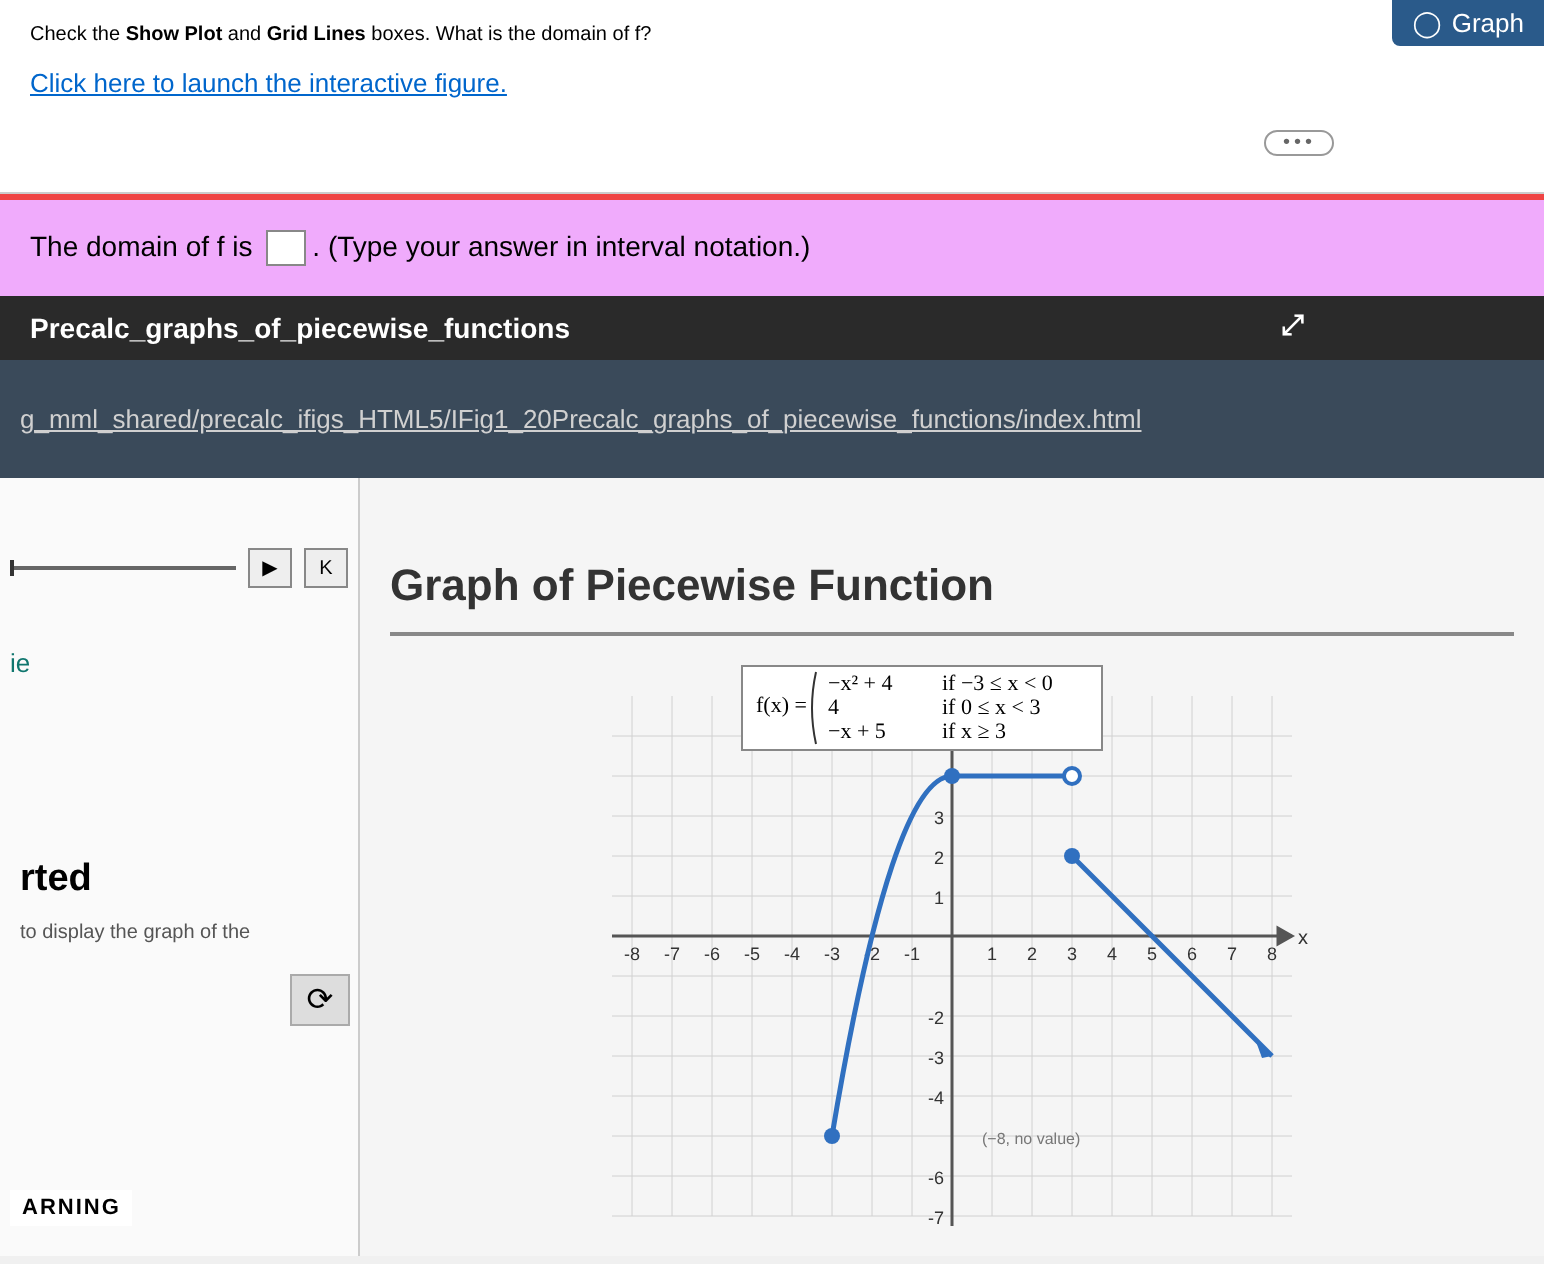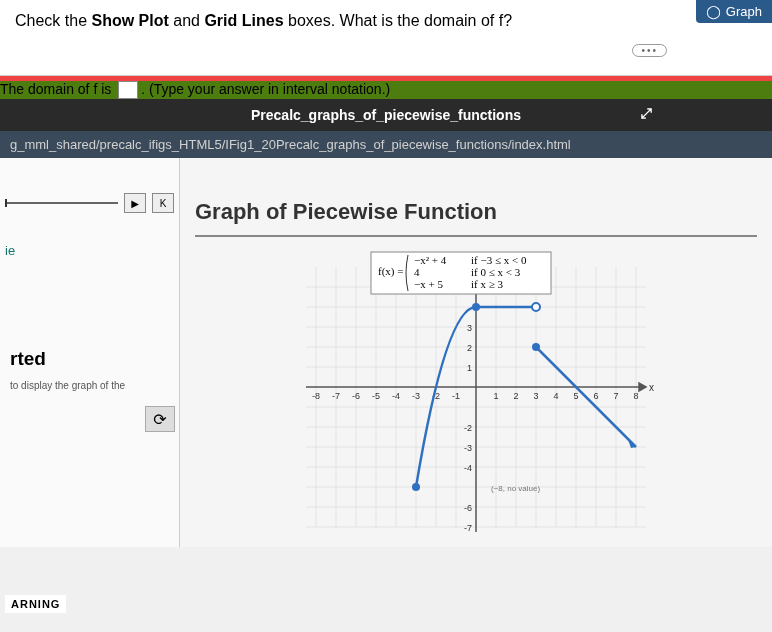--- a/index.html
+++ b/index.html
@@ -1,28 +1,28 @@
 <!DOCTYPE html>
 <html><head>
 <meta charset="utf-8">
 <style>
 * { margin: 0; padding: 0; box-sizing: border-box; }
 body { font-family: Arial, sans-serif; background: #f0f0f0; width: 772px; height: 632px; overflow: hidden; position: relative; }
 .top-bar { position: absolute; top: 0; right: 0; background: #2a5a8a; color: white; padding: 4px 10px; font-size: 13px; display: flex; align-items: center; gap: 5px; border-bottom-left-radius: 4px; }
 .question-panel { background: white; padding: 12px 15px; border-bottom: 1px solid #ccc; }
-.q1 { font-size: 16px; }
+.q1 { font-size: 10px; margin-bottom: 10px; }
 .q2 { font-size: 13px; margin-bottom: 4px; }
 .link { color: #0066cc; text-decoration: underline; font-size: 13px; }
 .dots-row { text-align: right; padding: 10px 90px 5px 0; }
 .dots { border: 1px solid #999; border-radius: 10px; padding: 0 8px; font-size: 10px; letter-spacing: 2px; color: #666; display: inline-block; }
-.answer-row { background: #4d7c0f; font-size: 14px; border-top: 5px solid #ef4444; }
+.answer-row { background: #f0abfc; padding: 15px; font-size: 14px; border-top: 3px solid #ef4444; }
 .answer-input { width: 20px; height: 18px; border: 1px solid #888; display: inline-block; vertical-align: middle; margin: 0 3px; }
-.dark-bar { background: #2a2a2a; color: white; padding: 8px 15px; font-size: 14px; font-weight: bold; text-align: center; position: relative; }
+.dark-bar { background: #2a2a2a; color: white; padding: 8px 15px; font-size: 14px; font-weight: bold; text-align: left; position: relative; }
 .resize-icon { position: absolute; right: 120px; top: 6px; color: white; font-size: 14px; }
-.url-bar { background: #3a4a5a; color: #d0d0d0; padding: 6px 10px; font-size: 13px; }
+.url-bar { background: #3a4a5a; color: #d0d0d0; padding: 22px 10px; font-size: 13px; text-decoration: underline; }
 .graph-area { background: #f5f5f5; display: flex; }
 .left-panel { width: 180px; padding: 10px 5px; border-right: 1px solid #ccc; background: #fafafa; }
 .graph-title { font-size: 22px; padding: 15px 15px 10px 15px; color: #333; }
 .graph-content { flex: 1; padding: 0; margin-top: 26px; }
 .graph-inner { border-top: 2px solid #888; margin: 0 15px; padding-top: 10px; }
 .slider-row { display: flex; align-items: center; gap: 6px; padding: 25px 0 20px 0; }
 .slider-track { flex: 1; height: 2px; background: #666; position: relative; }
 .slider-handle { position: absolute; left: 0; top: -3px; width: 2px; height: 8px; background: #333; }
 .slider-btn { width: 22px; height: 20px; border: 1px solid #888; background: #eee; font-size: 10px; display: flex; align-items: center; justify-content: center; }
 .side-label { font-size: 13px; color: #0f766e; padding: 10px 0; }
@@ -38,20 +38,21 @@
 
 <div class="top-bar">
   <span>◯</span>
   <span>Graph</span>
 </div>
 
 <div class="question-panel">
   <p class="q1">
     <span>Check the </span><b>Show Plot</b><span> and </span><b>Grid Lines</b><span> boxes. What is the domain of f?</span>
   </p>
+  <a href="#" class="link">Click here to launch the interactive figure.</a>
   <div class="dots-row">
     <span class="dots">•••</span>
   </div>
 </div>
 
 <div class="answer-row">
   <span>The domain of f is </span><input type="text" class="answer-input" style=""><span>. (Type your answer in interval notation.)</span>
 </div>
 
 <div class="dark-bar">

